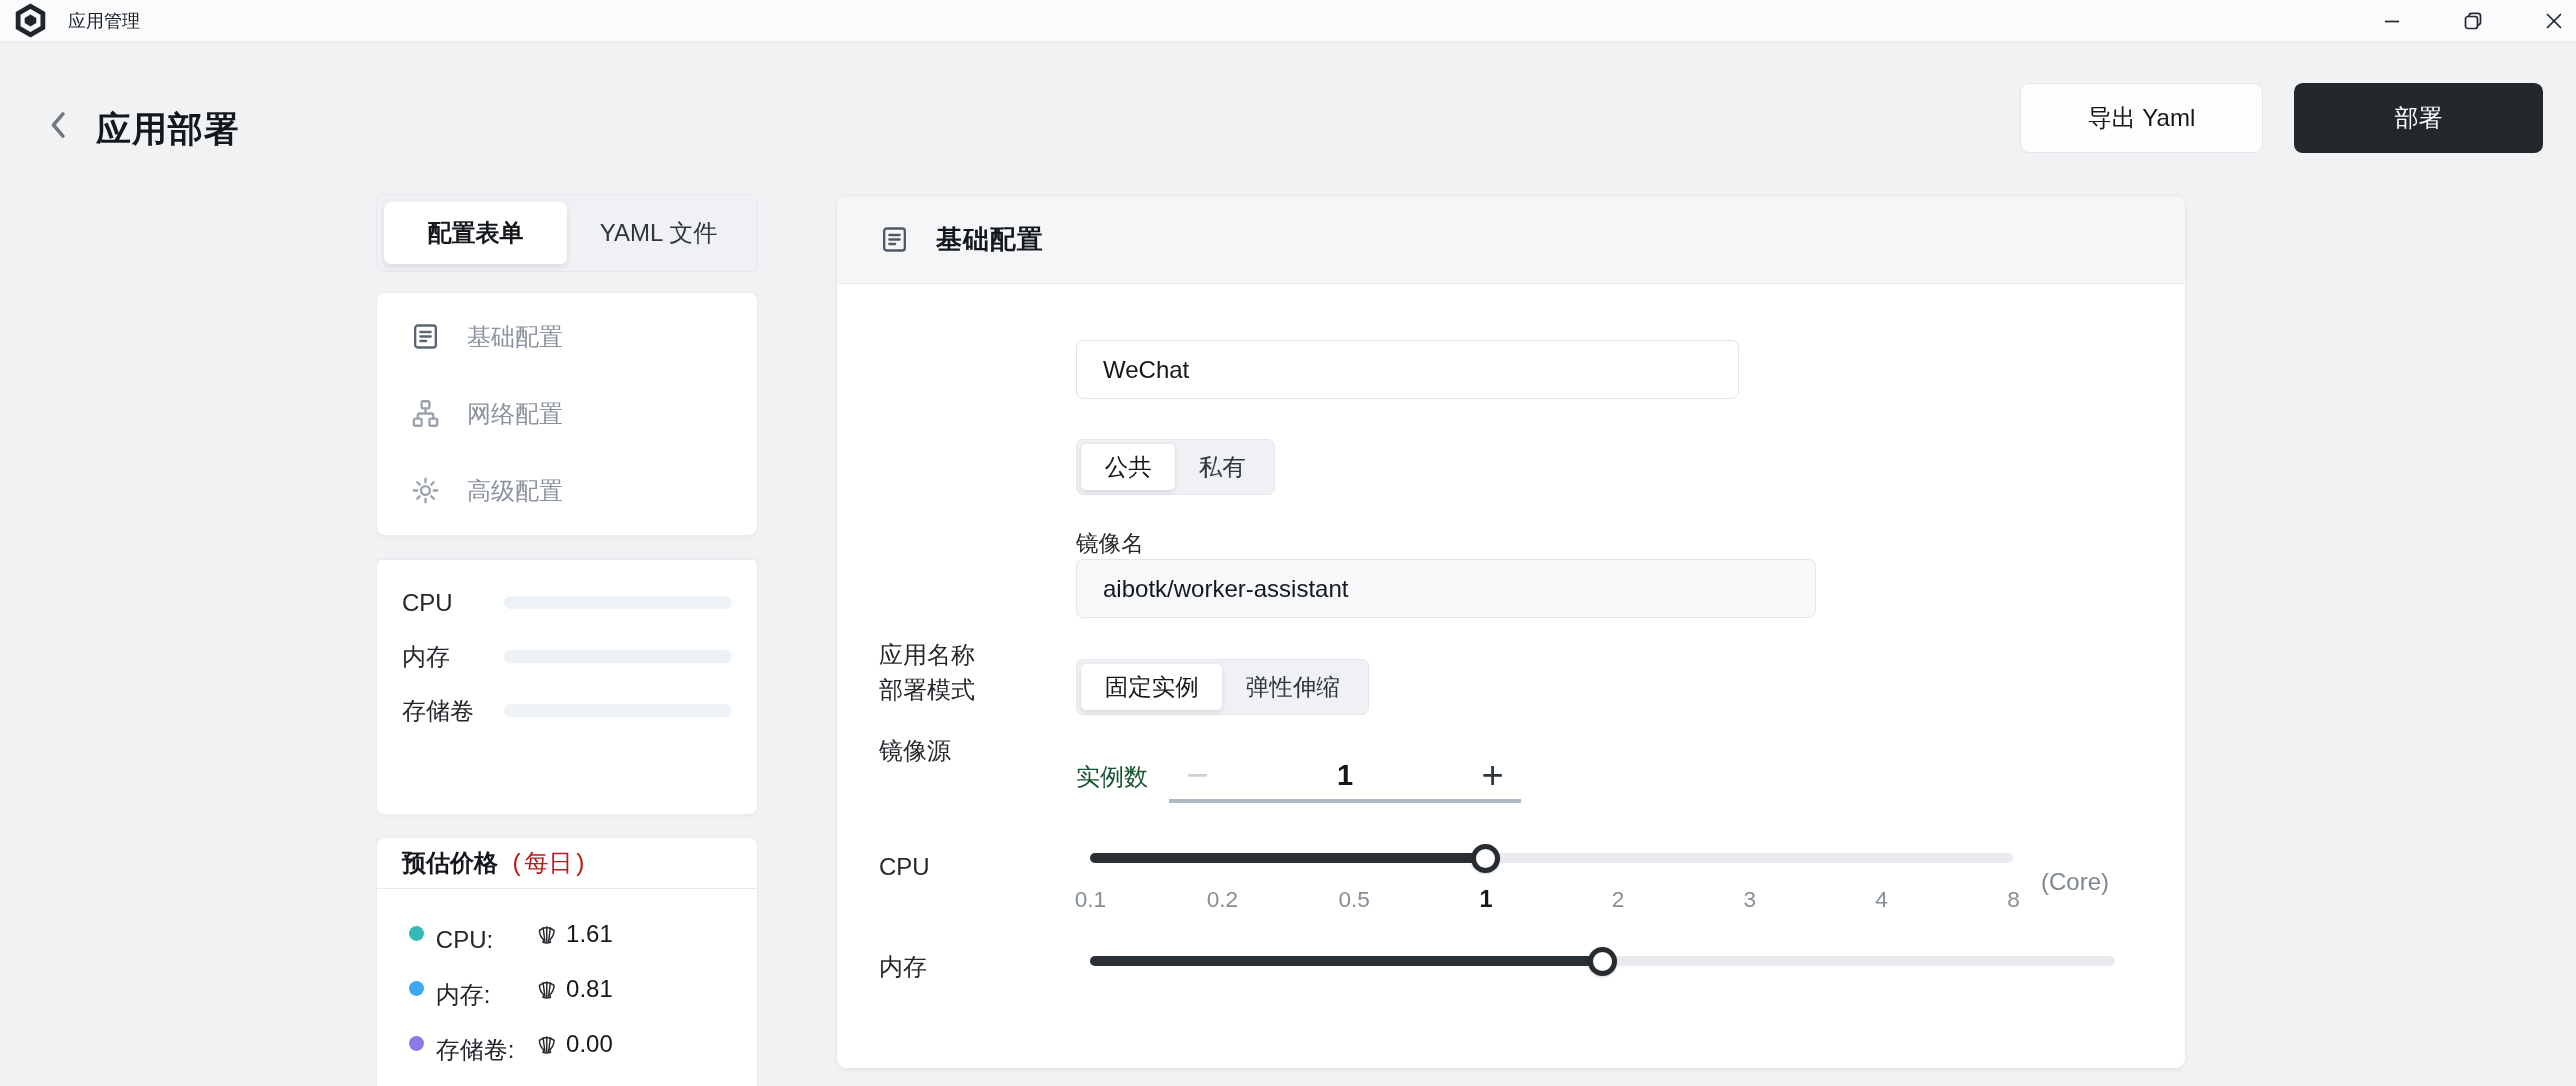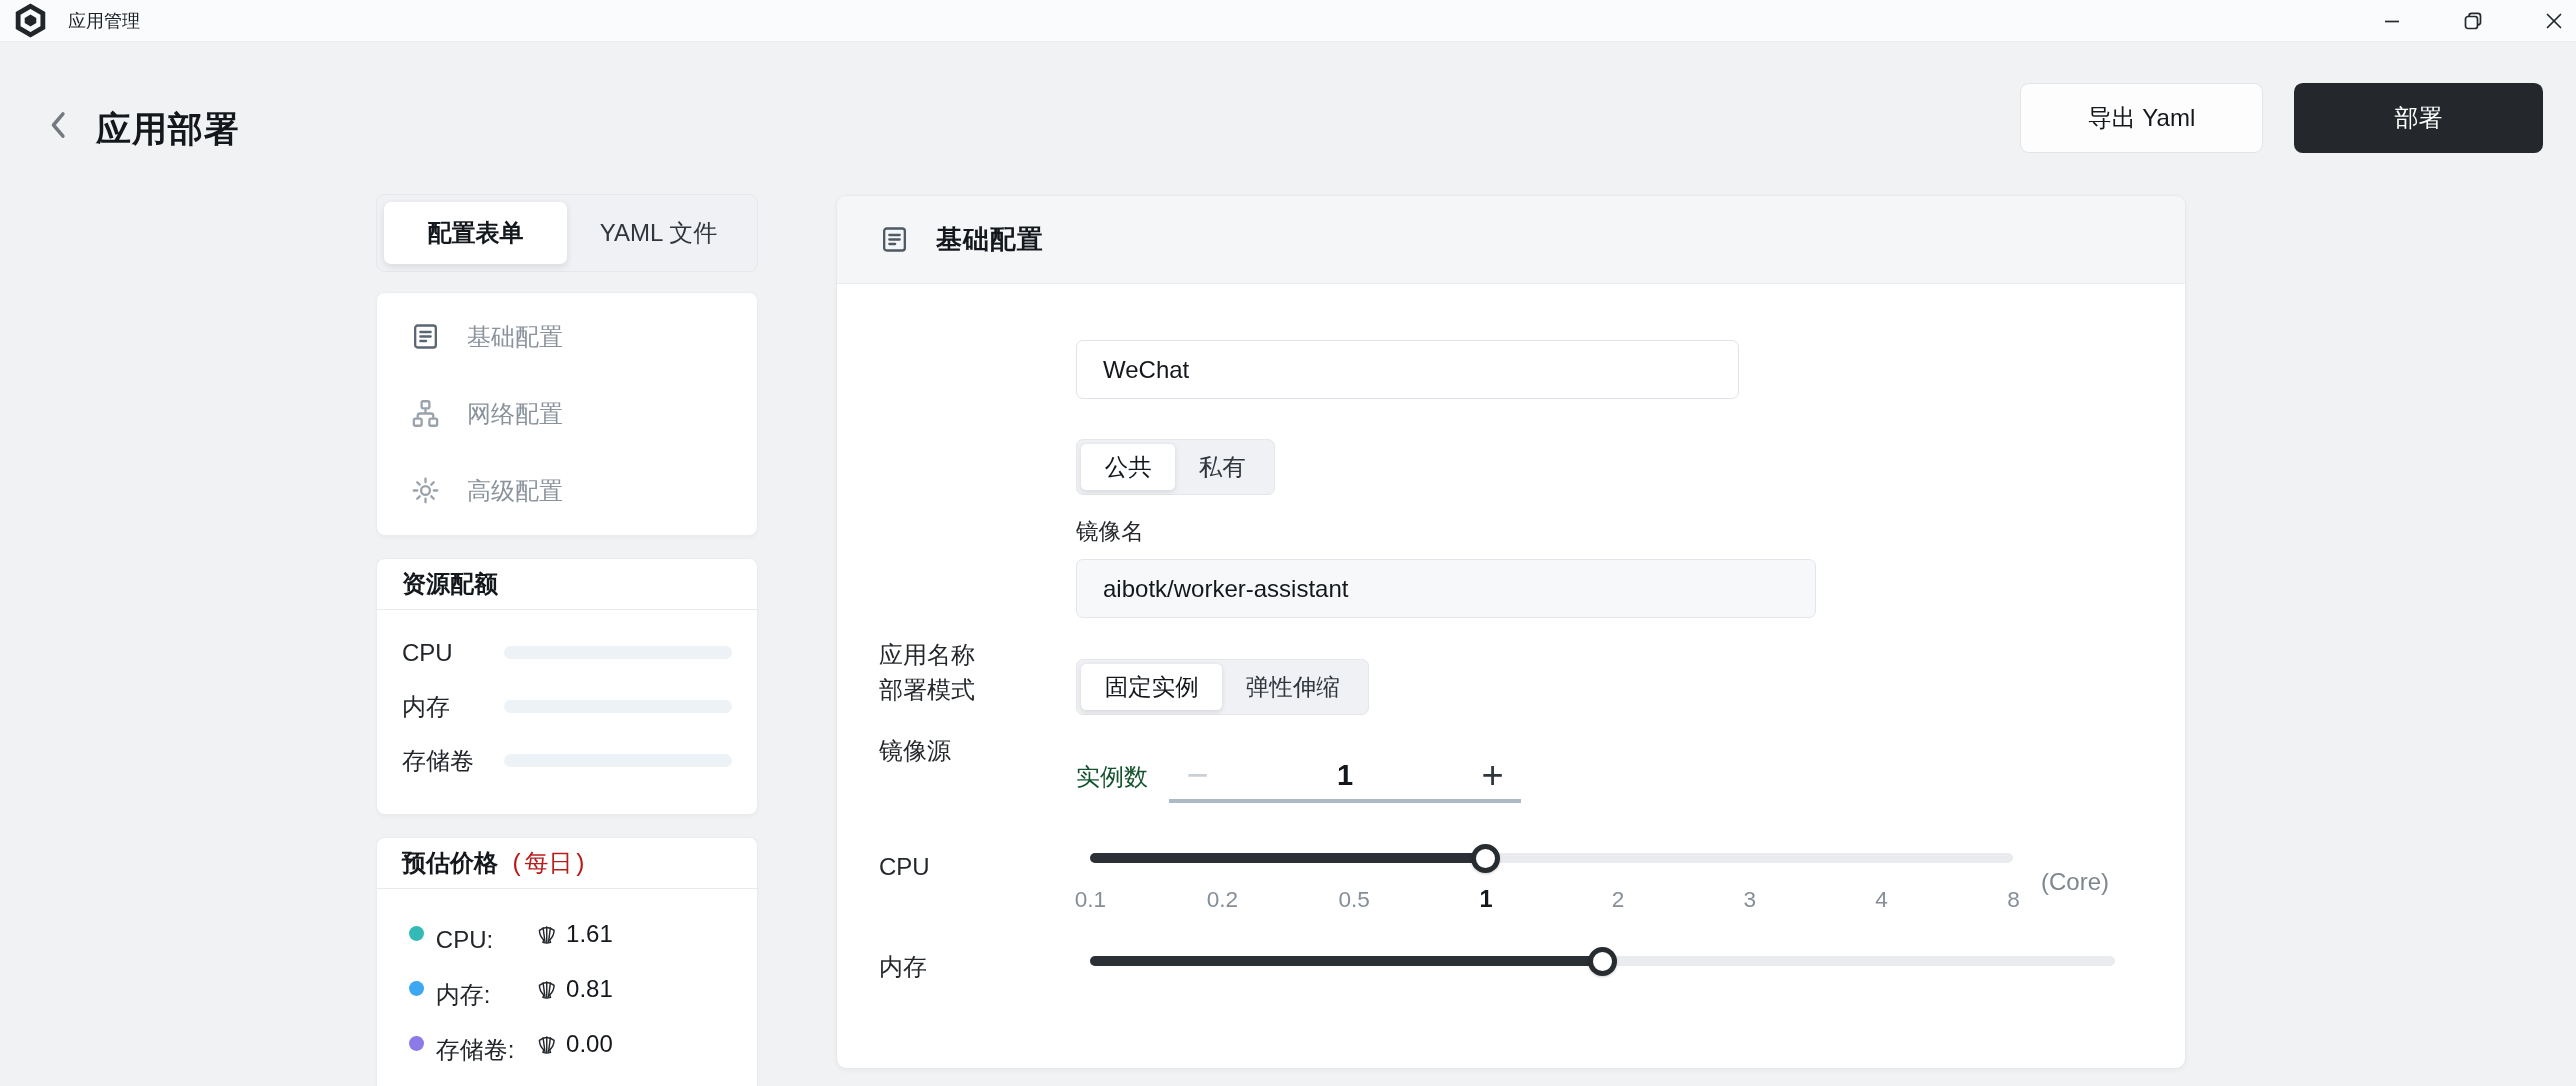--- a/index.html
+++ b/index.html
@@ -176,23 +176,20 @@
         <svg viewBox="0 0 24 24" width="31" height="31" fill="none" stroke="#9AA3AC" stroke-width="1.8" stroke-linecap="round">
           <circle cx="12" cy="12" r="3.4"></circle>
           <path d="M12 2.9v2.7 M12 18.4v2.7 M21.1 12h-2.7 M5.6 12H2.9 M18.4 5.6l-1.9 1.9 M7.5 16.5l-1.9 1.9 M18.4 18.4l-1.9-1.9 M7.5 7.5 5.6 5.6"></path>
         </svg>
       </span>
       <span class="nv-label">高级配置</span>
     </div>
   </div>
 
 <div class="side card quota-card">
-  <div class="side-card-head">
-    <span>资源配额</span>
-  </div>
   <div class="side-divider"></div>
   <div class="quota-rows" id="quota-rows">
       <div class="quota-row">
         <span class="q-label">CPU</span>
         <span class="q-bar" style="background: rgb(237, 242, 247);"></span>
       </div>
       <div class="quota-row">
         <span class="q-label">内存</span>
         <span class="q-bar" style="background: rgb(237, 242, 247);"></span>
       </div>
@@ -265,21 +262,21 @@
     <div class="text-input input-white" style="top:56px;width:663px;">
       <span>WeChat</span>
     </div>
 
     <div class="form-label" style="top:451px;">镜像源</div>
     <div class="seg-toggle" style="top:155px;">
         <div class="seg active">公共</div>
         <div class="seg">私有</div>
       </div>
 
-    <div class="sub-label" style="top:232px;text-align:right;">镜像名</div>
+    <div class="sub-label" style="top:244px;text-align:right;">镜像名</div>
     <div class="text-input input-gray" style="top:275px;width:740px;">
       <span>aibotk/worker-assistant</span>
     </div>
 
     <div class="form-label" style="top:390px;">部署模式</div>
     <div class="seg-toggle" style="top:375px;">
         <div class="seg active">固定实例</div>
         <div class="seg">弹性伸缩</div>
       </div>
 

